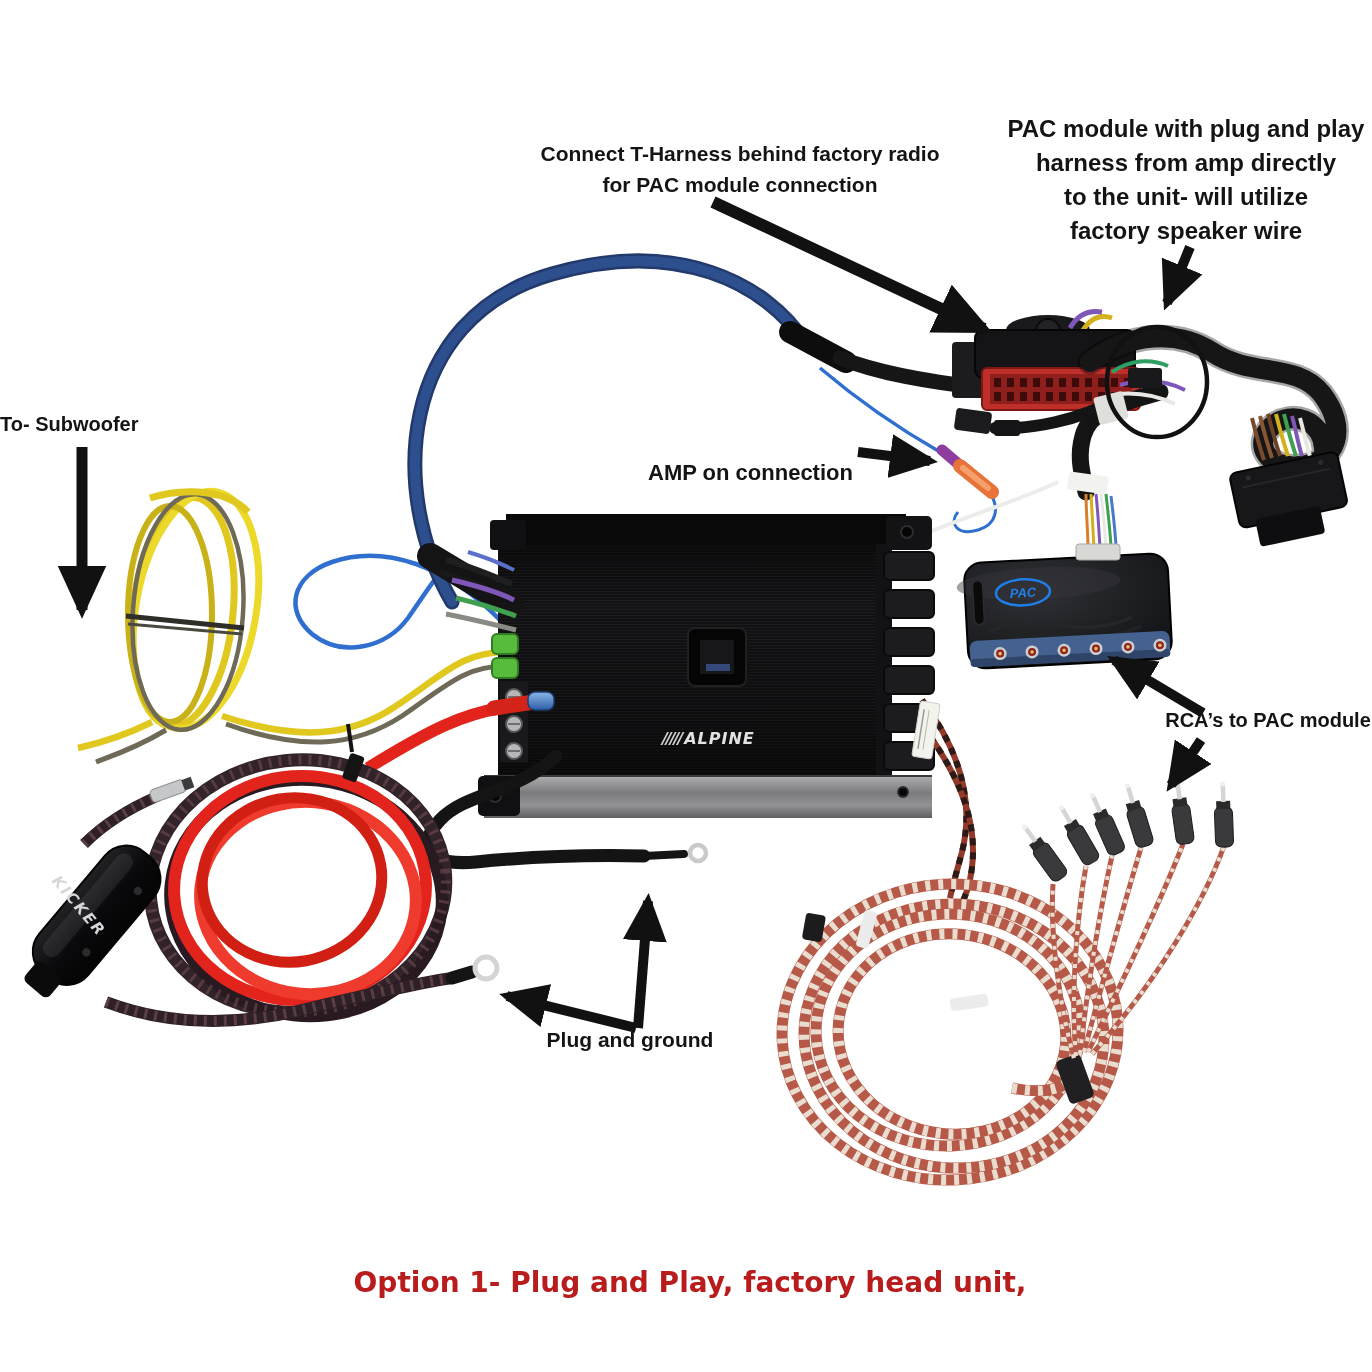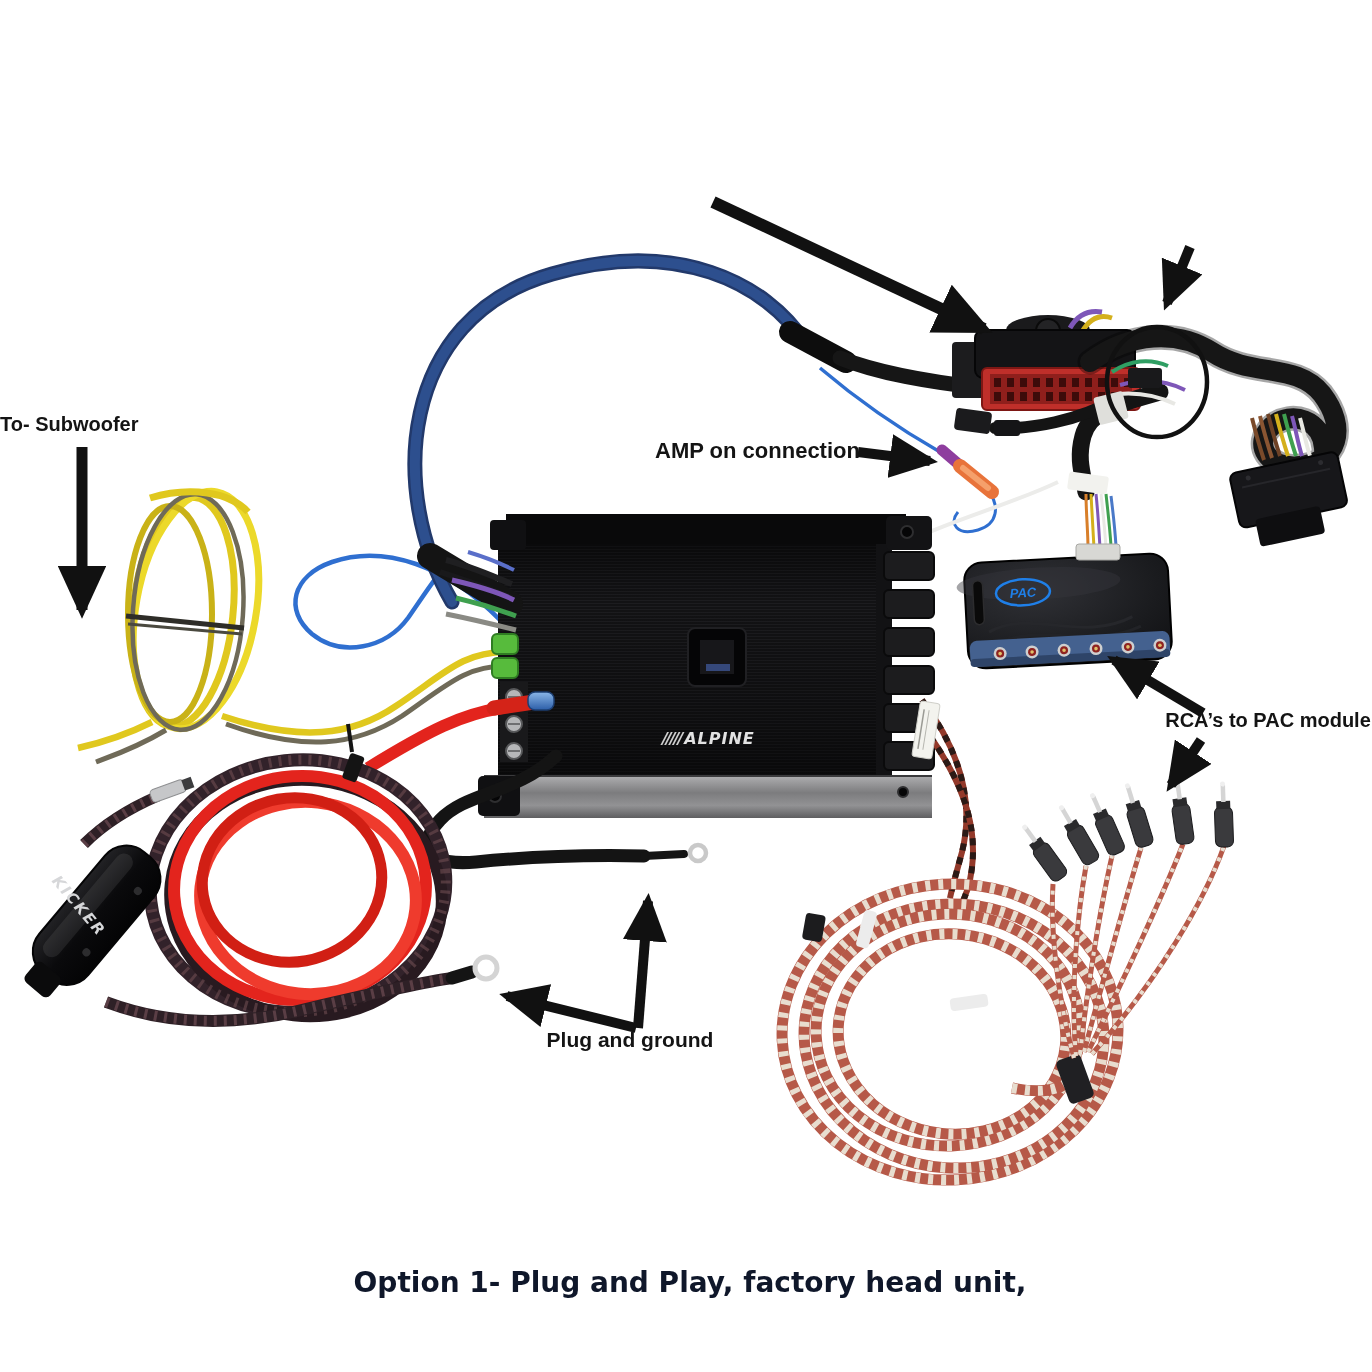--- a/index.html
+++ b/index.html
@@ -5,24 +5,24 @@
   html,body{margin:0;padding:0;background:#fff;}
   #stage{position:relative;width:1372px;height:1372px;background:#ffffff;overflow:hidden;
          font-family:"Liberation Sans",sans-serif;}
   svg{position:absolute;left:0;top:0;}
   .lbl{position:absolute;font-weight:bold;color:#141414;white-space:nowrap;z-index:30;}
   .lbl div{white-space:nowrap;}
   .center{transform:translateX(-50%);text-align:center;}
   #lbl-t-harness{left:740px;top:138px;font-size:21px;line-height:31px;}
   #lbl-pac{left:1186px;top:112px;font-size:24px;line-height:34px;}
   #lbl-sub{left:0;top:413px;font-size:20px;}
-  #lbl-ampon{left:648px;top:438px;font-size:22px;margin-left:7px;}
+  #lbl-ampon{left:648px;top:460px;font-size:22px;}
   #lbl-rca{left:1268px;top:709px;font-size:20px;}
   #lbl-pwr{left:630px;top:1028px;font-size:21px;}
-  #caption{left:690px;top:1262px;font-size:28px;line-height:42px;font-family:"DejaVu Sans",sans-serif;color:#0f172a;}
+  #caption{left:690px;top:1262px;font-size:28px;line-height:42px;font-family:"DejaVu Sans",sans-serif;color:#b91c1c;}
   #alpine-logo{position:absolute;left:662px;top:729px;width:190px;z-index:12;
     color:#e2e2e2;font-family:"DejaVu Sans",sans-serif;font-style:italic;font-weight:bold;
     font-size:16px;letter-spacing:1px;}
   #alpine-logo .slash{letter-spacing:-2px;margin-right:3px;color:#cfcfcf;}
   #kicker-logo{position:absolute;left:62px;top:872px;z-index:12;transform:rotate(50deg);
     transform-origin:left top;color:#d6d7d9;font-family:"DejaVu Sans",sans-serif;
     font-style:italic;font-weight:bold;font-size:15px;letter-spacing:2px;}
   .photo{z-index:5;} .anno{z-index:20;}
 </style>
 </head>
@@ -412,21 +412,31 @@
     <line x1="82" y1="447" x2="82" y2="610" stroke-width="11" marker-end="url(#ah)"></line>
     <line x1="858" y1="452" x2="930" y2="461" stroke-width="10" marker-end="url(#ah)"></line>
     <line x1="1203" y1="713" x2="1114" y2="660" stroke-width="10" marker-end="url(#ah)"></line>
     <line x1="1201" y1="740" x2="1171" y2="785" stroke-width="10" marker-end="url(#ah)"></line>
     <line x1="636" y1="1028" x2="507" y2="996" stroke-width="10" marker-end="url(#ah)"></line>
     <line x1="638" y1="1028" x2="648" y2="901" stroke-width="10" marker-end="url(#ah)"></line>
     <ellipse cx="1157" cy="382" rx="50" ry="55" stroke-width="4.5"></ellipse>
   </g>
 </svg>
 
-
+<div id="lbl-t-harness" class="lbl center">
+  <div>Connect T-Harness behind factory radio</div>
+  <div>for PAC module connection</div>
+</div>
+
+<div id="lbl-pac" class="lbl center">
+  <div>PAC module with plug and play</div>
+  <div>harness from amp directly</div>
+  <div>to the unit- will utilize</div>
+  <div>factory speaker wire</div>
+</div>
 
 <div id="lbl-sub" class="lbl">To- Subwoofer</div>
 
 <div id="lbl-ampon" class="lbl">AMP on connection</div>
 
 <div id="lbl-rca" class="lbl center">RCA’s to PAC module</div>
 
 <div id="lbl-pwr" class="lbl center">Plug and ground</div>
 
 <div id="caption" class="lbl center">

